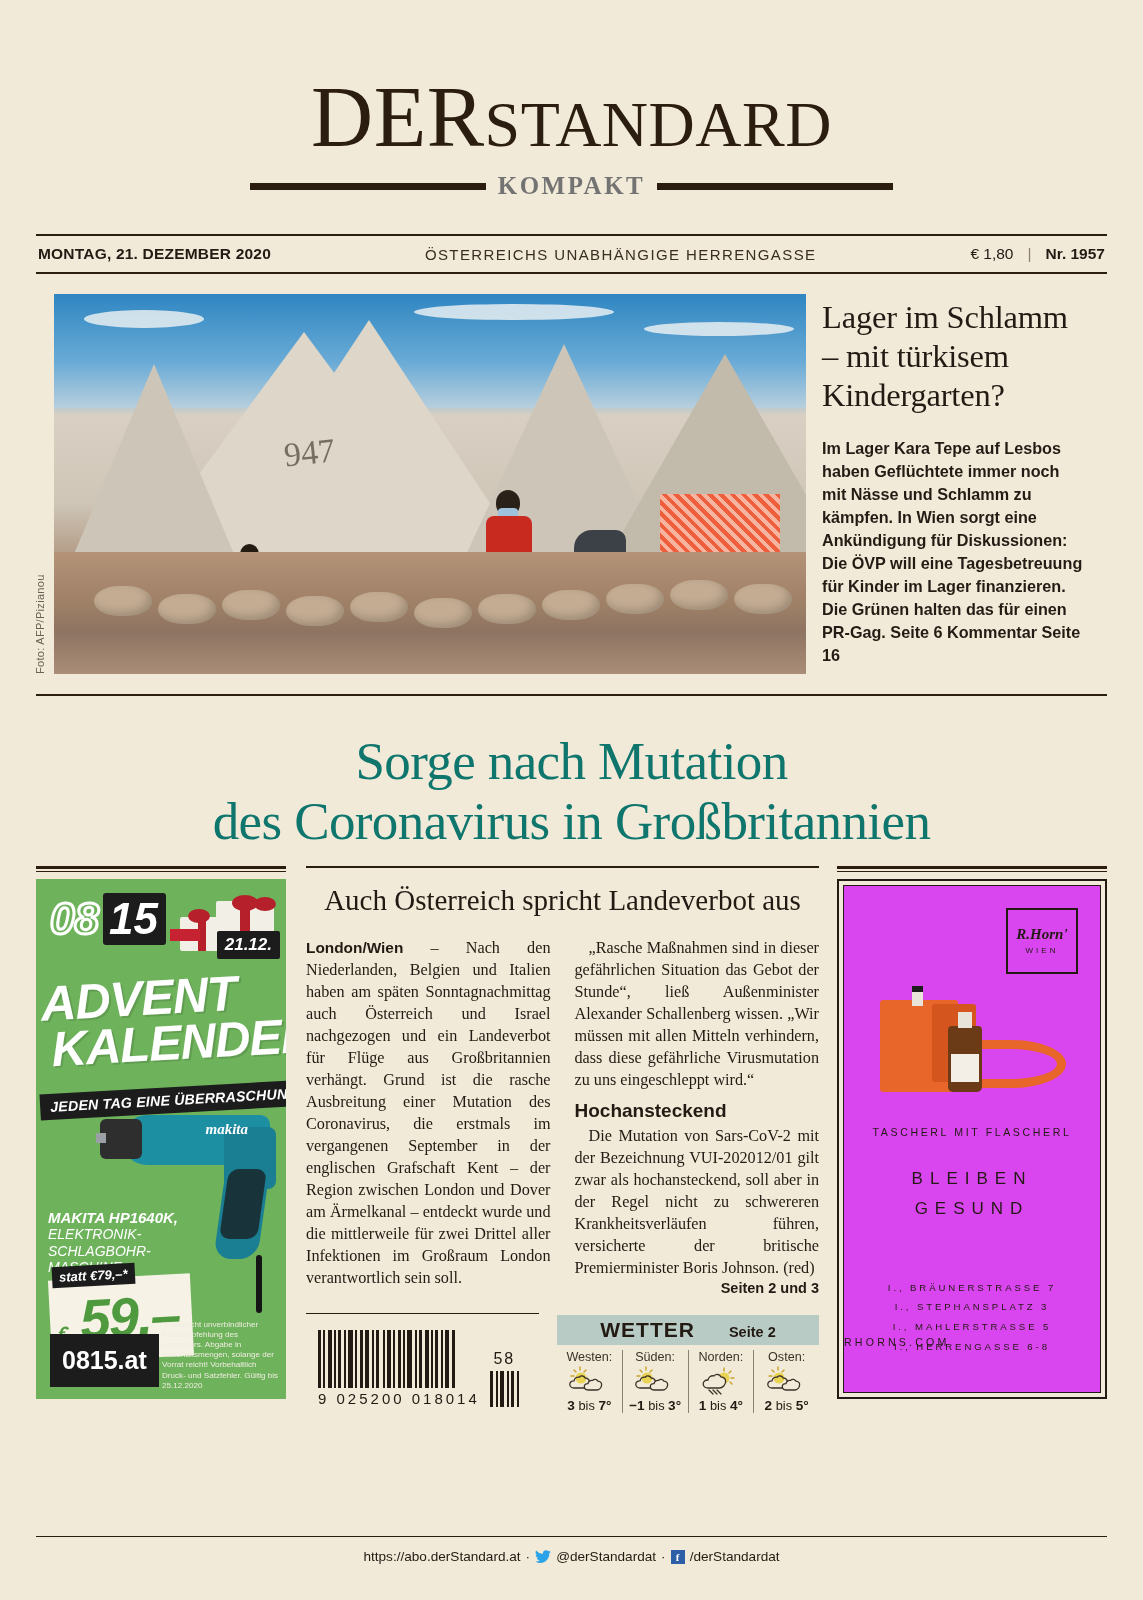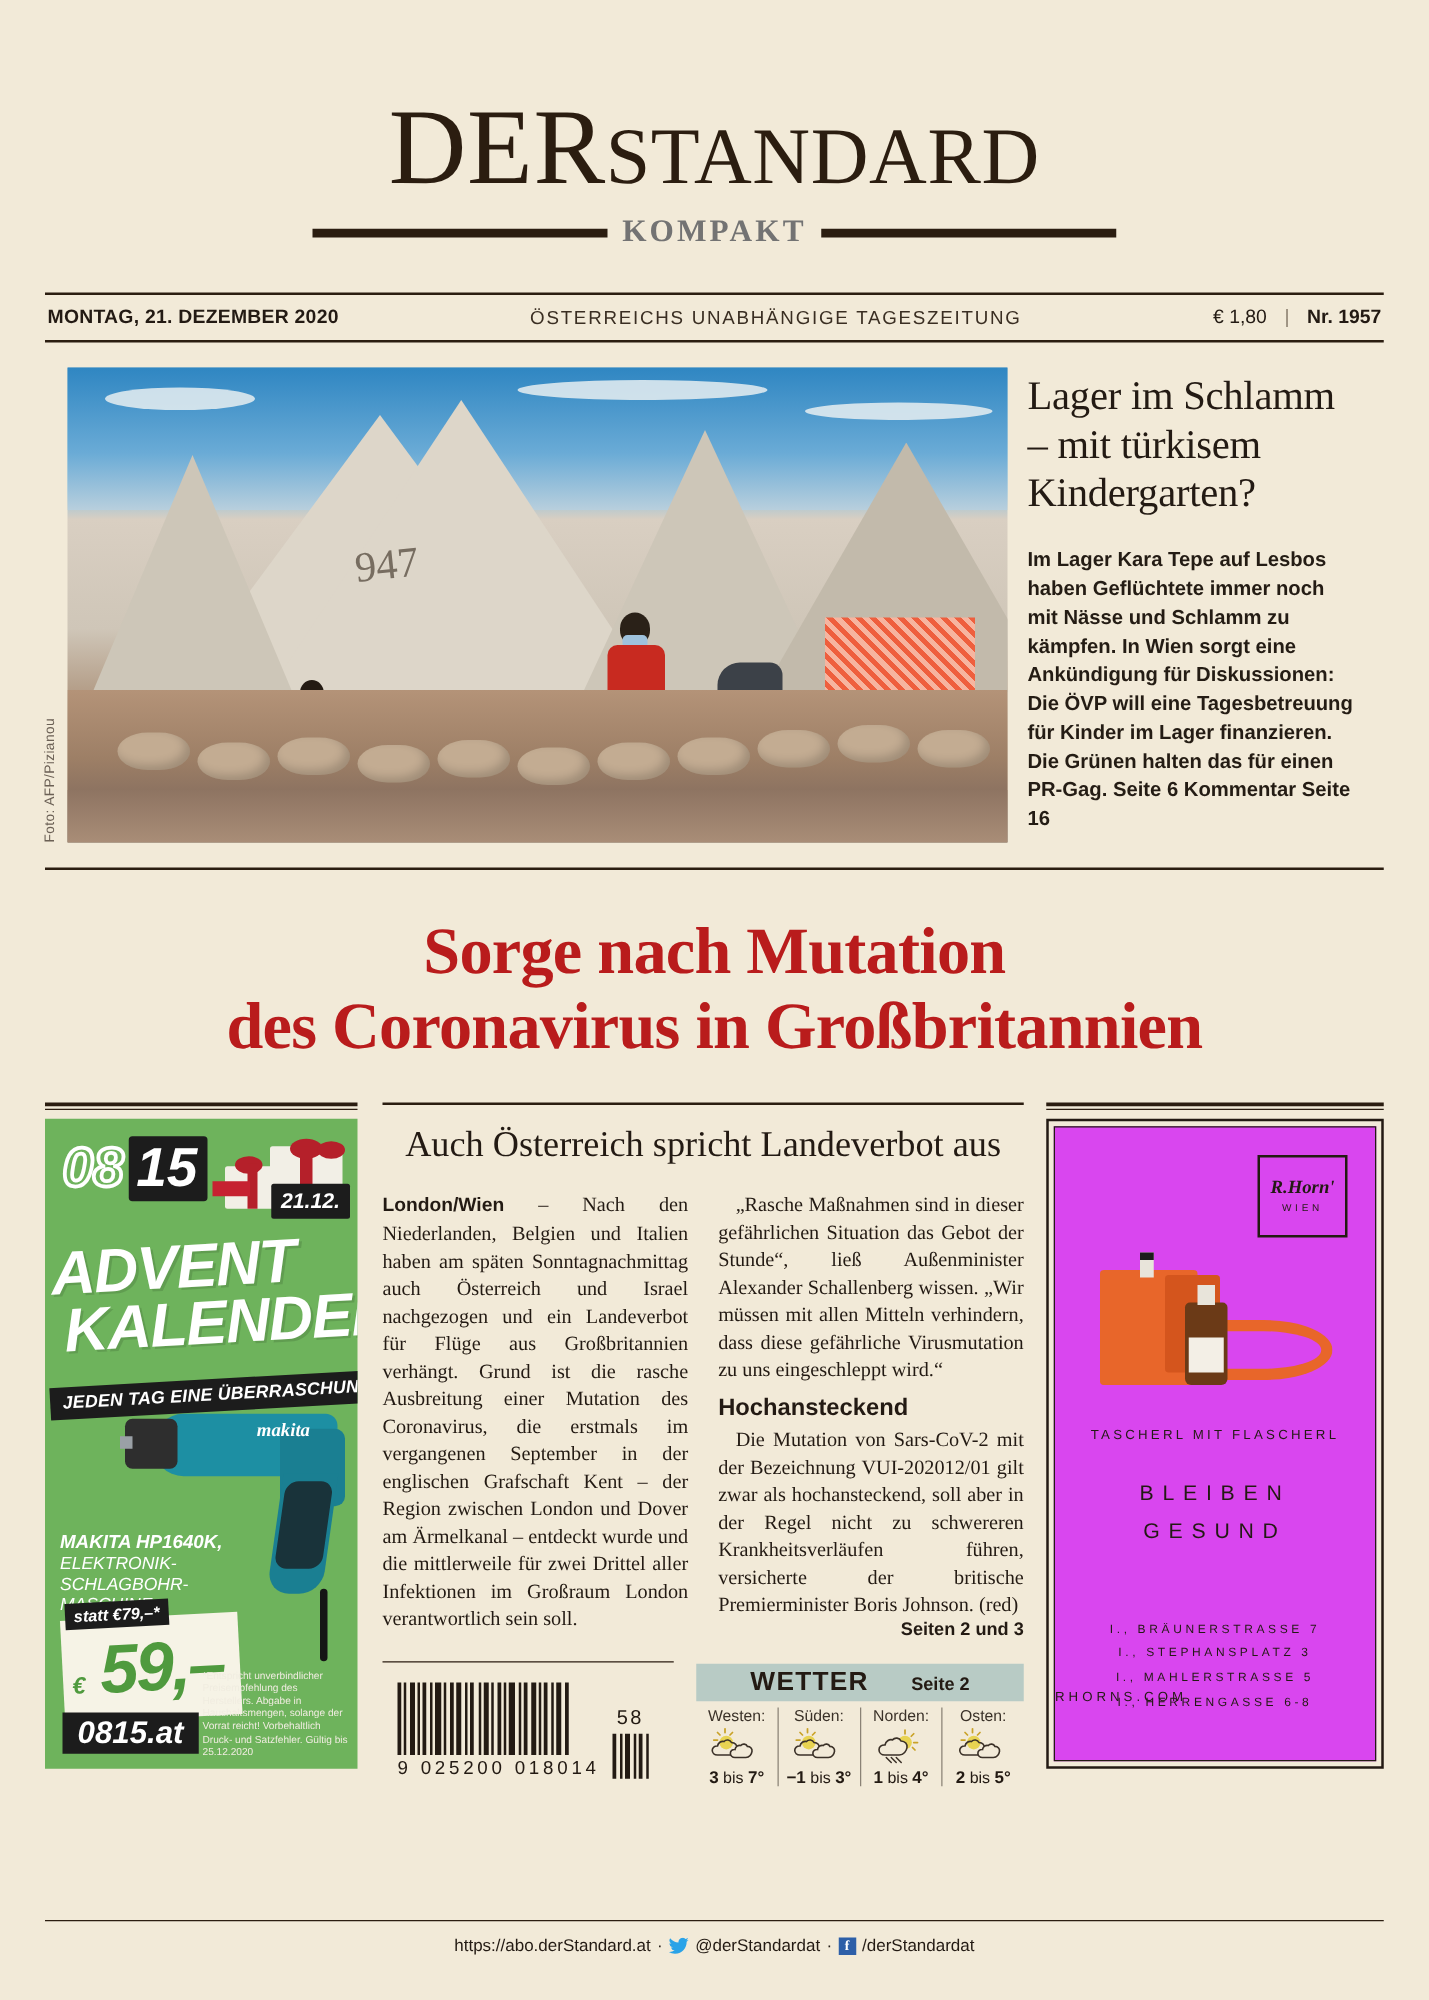--- a/index.html
+++ b/index.html
@@ -126,26 +126,26 @@
     margin-top: 22px;
     font-size: 16.2px; line-height: 1.42; font-weight: 700;
     color: #241c14;
   }
 
   
   .mainrule { border-top: 2.5px solid #2b1d10; margin-top: 20px; }
   .mainhead {
     text-align: center;
     font-family: "Liberation Serif", serif;
-    font-weight: 700;
+    font-weight: 400;
     font-size: 53px;
     line-height: 1.13;
     letter-spacing: -.6px;
-    padding: 36px 40px 30px;
-    color: #b91c1c;
+    padding: 36px 40px 14px;
+    color: #0f766e;
   }
 
   
   .lower { display: flex; gap: 0; }
   .col-ad-left { width: 250px; flex: 0 0 250px; }
   .col-article { flex: 1; padding: 0 18px 0 20px; }
   .col-ad-right { width: 270px; flex: 0 0 270px; }
 
   .hr-thick { border-top: 3px solid #2b1d10; }
   .hr-thin { border-top: 1px solid #2b1d10; margin-top: 2px; }
@@ -222,22 +222,22 @@
     position:absolute; left:22px; top:406px;
     font-weight:700; font-style:italic; font-size:55px; color:#4f9a3e;
     transform: rotate(-3deg); letter-spacing:-2px;
   }
   .ad0815 .eur {
     position:absolute; left:22px; top:444px; font-weight:700; font-style:italic;
     font-size:19px; color:#4f9a3e; transform: rotate(-3deg);
   }
   .ad0815 .urlchip {
     position:absolute; left:14px; bottom:12px;
-    background:#1c1c1c; color:#fff; font-weight:700; font-style:italic;
-    font-size:25px; padding:2px 12px;
+    background:#1c1c1c; color:#fff; font-weight:700; 
+    font-size:25px; padding:12px 12px;
   }
   .ad0815 .fineprint {
     position:absolute; right:6px; bottom:8px; width:118px;
     font-size:8.1px; line-height:1.25; color:#f0ece0; font-weight:400;
   }
 
   
   .sub-rule { border-top: 2.5px solid #2b1d10; width: 100%; }
   .subhead {
     font-family:"Liberation Serif", serif;
@@ -339,21 +339,21 @@
     <div class="kompakt-row">
       <span class="bar"></span>
       <span class="txt">KOMPAKT</span>
       <span class="bar"></span>
     </div>
   </div>
 
   <div class="rule-top"></div>
   <div class="datebar">
     <span class="date">MONTAG, 21. DEZEMBER 2020</span>
-    <span class="slogan">ÖSTERREICHS UNABHÄNGIGE TAGESZEITUNG</span>
+    <span class="slogan">ÖSTERREICHS UNABHÄNGIGE HERRENGASSE</span>
     <span class="right">
       <span class="price">€ 1,80</span>
       <span class="divider">|</span>
       <span class="issue">Nr. 1957</span>
     </span>
   </div>
 
   <div class="topstory">
     <div class="photo-wrap">
       <div class="photo-credit">Foto: AFP/Pizianou</div>

